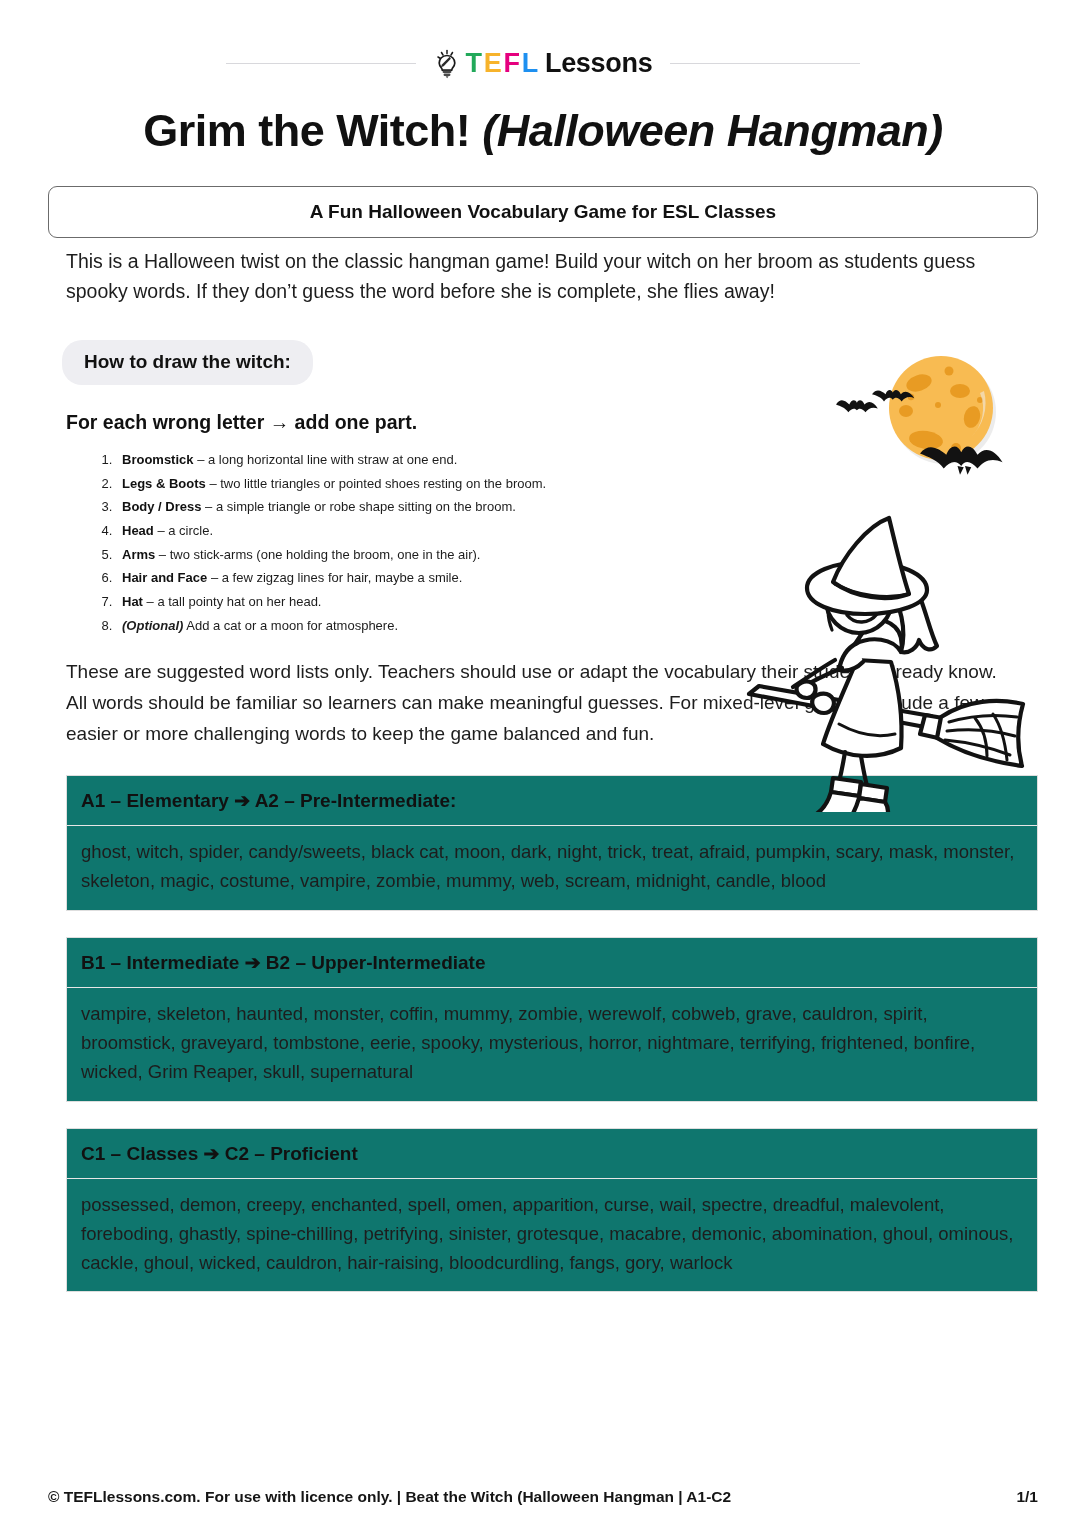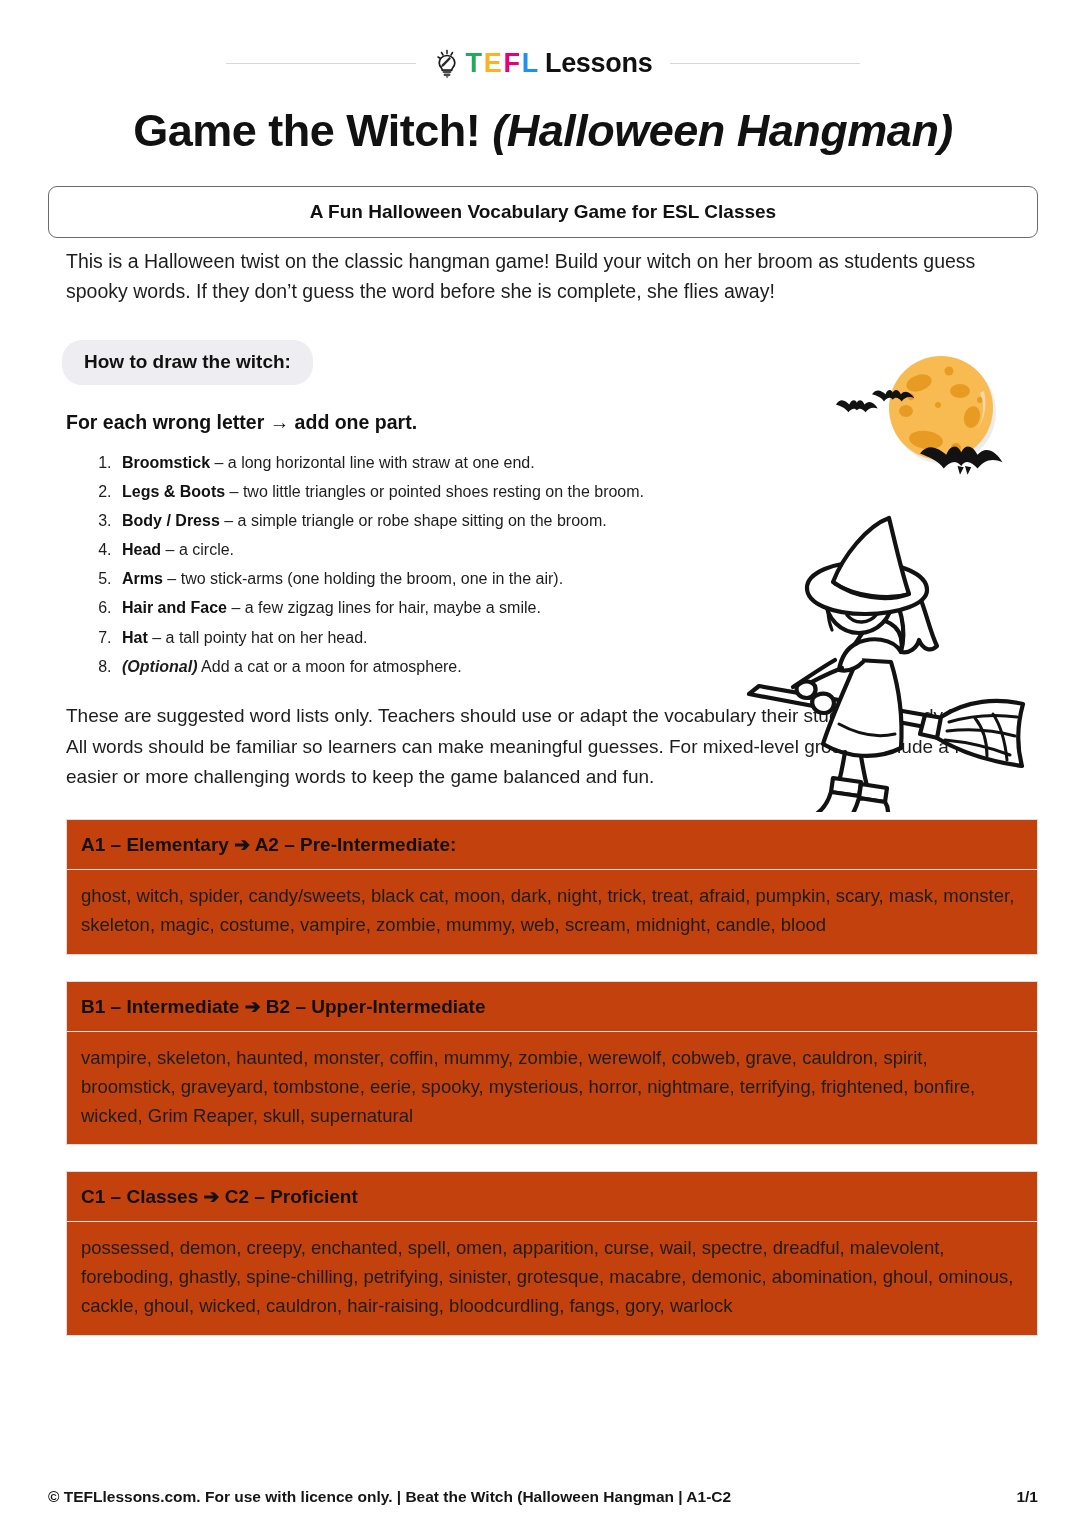--- a/index.html
+++ b/index.html
@@ -113,21 +113,21 @@
   .steps-lead {
     margin-top: 26px;
     padding-left: 18px;
     font-size: 19.5px;
     font-weight: bold;
     color: #111;
   }
   ol.steps {
     margin: 14px 0 2px 0;
     padding-left: 68px;
-    font-size: 16px;
+    font-size: 13px;
     line-height: 1.82;
     color: #1d1d1d;
   }
   ol.steps li { padding-left: 6px; }
   ol.steps li b { font-weight: bold; color: #111; }
   ol.steps li i { font-style: italic; font-weight: bold; }
 
   
   .note {
     margin-top: 20px;
@@ -137,21 +137,21 @@
     line-height: 1.62;
     color: #1d1d1d;
   }
 
   
   .level-box {
     margin-top: 26px;
     margin-left: 18px;
     margin-right: 0px;
     border: 1px solid #dedede;
-    background: #c2410c;
+    background: #0f766e;
   }
   .level-box .lv-head {
     font-size: 19px;
     font-weight: bold;
     color: #111;
     padding: 13px 16px 13px 14px;
     border-bottom: 1px solid #e6e6e6;
   }
   .level-box .lv-body {
     font-size: 18.5px;
@@ -218,21 +218,21 @@
       <span class="brand-letter" style="color:#22A95A">T</span>
       <span class="brand-letter" style="color:#F7B32B">E</span>
       <span class="brand-letter" style="color:#E5007E">F</span>
       <span class="brand-letter" style="color:#1E90F0">L</span>
       <span class="brand-word">Lessons</span>
     </div>
     <div class="brand-rule right"></div>
   </div>
 
   <h1 class="doc-title">
-    <span>Game the Witch!</span>
+    <span>Grim the Witch!</span>
     <span class="ital">(Halloween Hangman)</span>
   </h1>
 
   <div class="subtitle-box">A Fun Halloween Vocabulary Game for ESL Classes</div>
 
   <p class="intro">This is a Halloween twist on the classic hangman game! Build your witch on her broom as students guess spooky words. If they don’t guess the word before she is complete, she flies away!</p>
 
   <div class="pill-wrap">
     <span class="pill">How to draw the witch:</span>
   </div>

